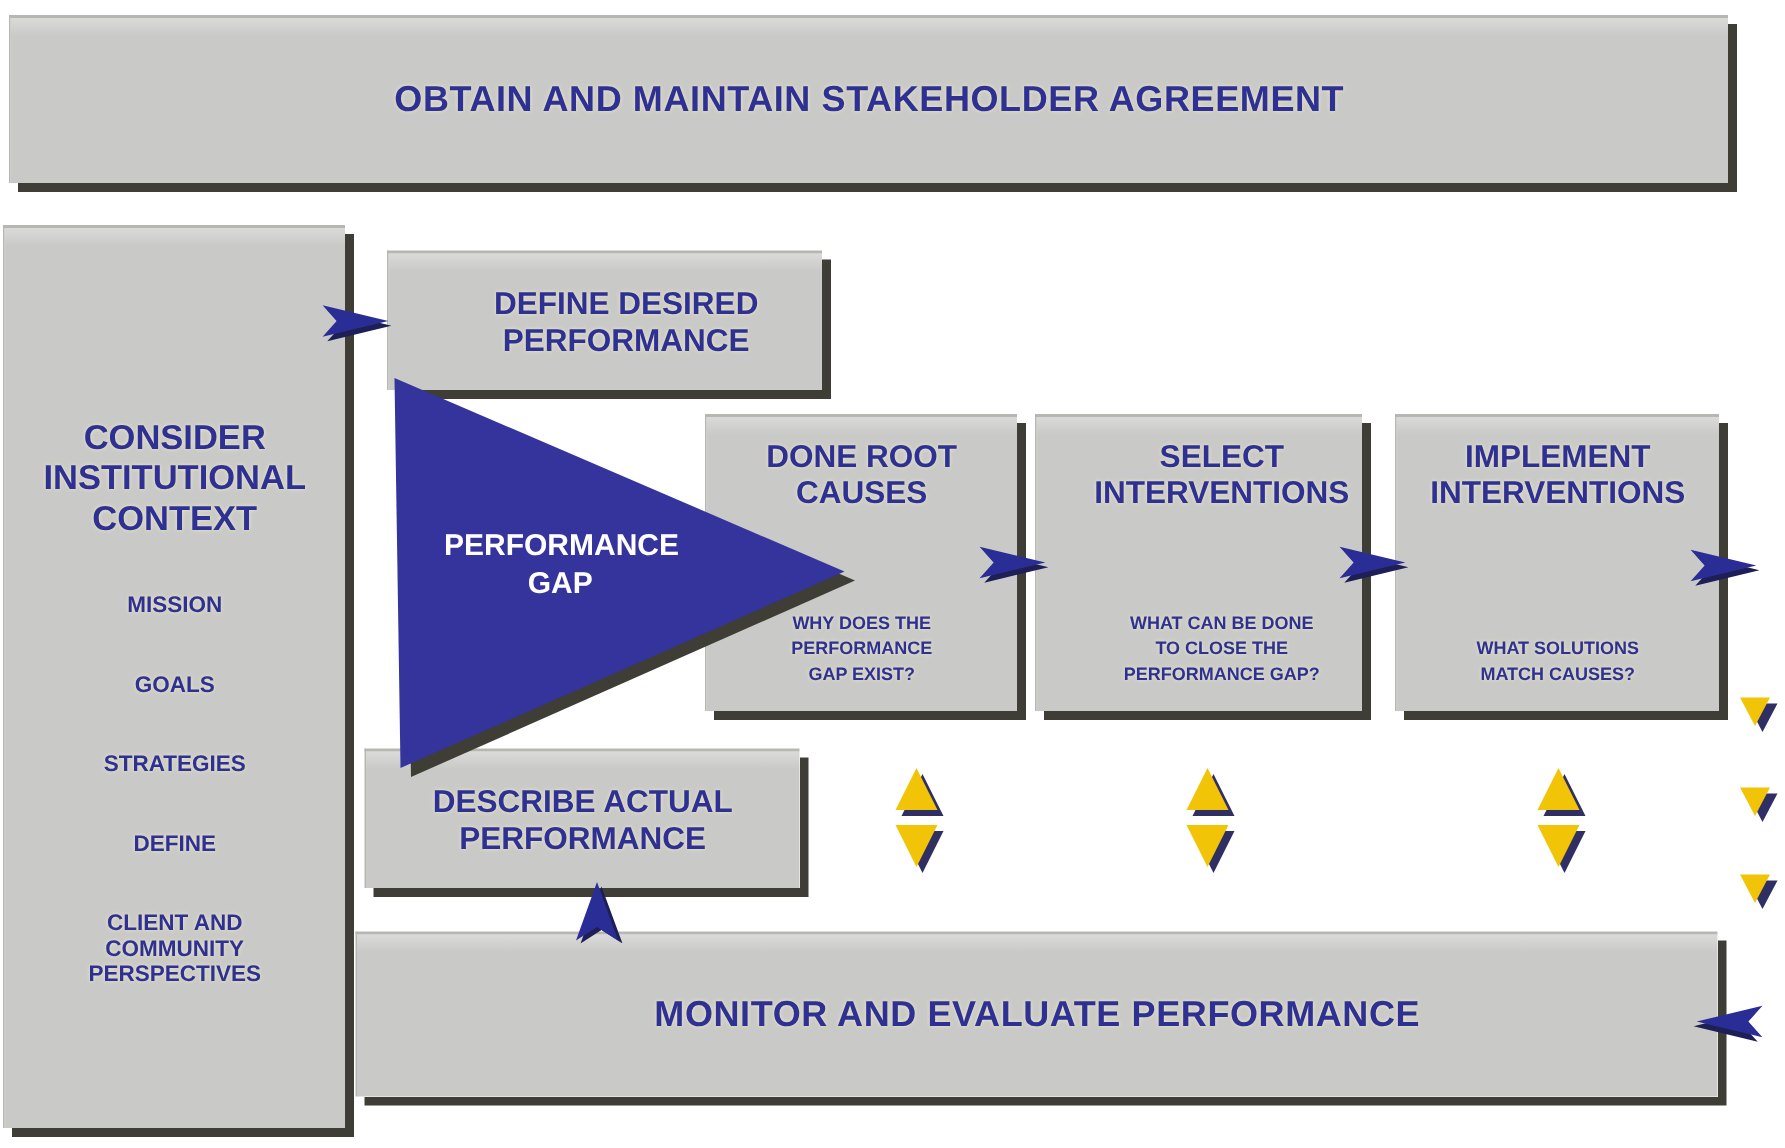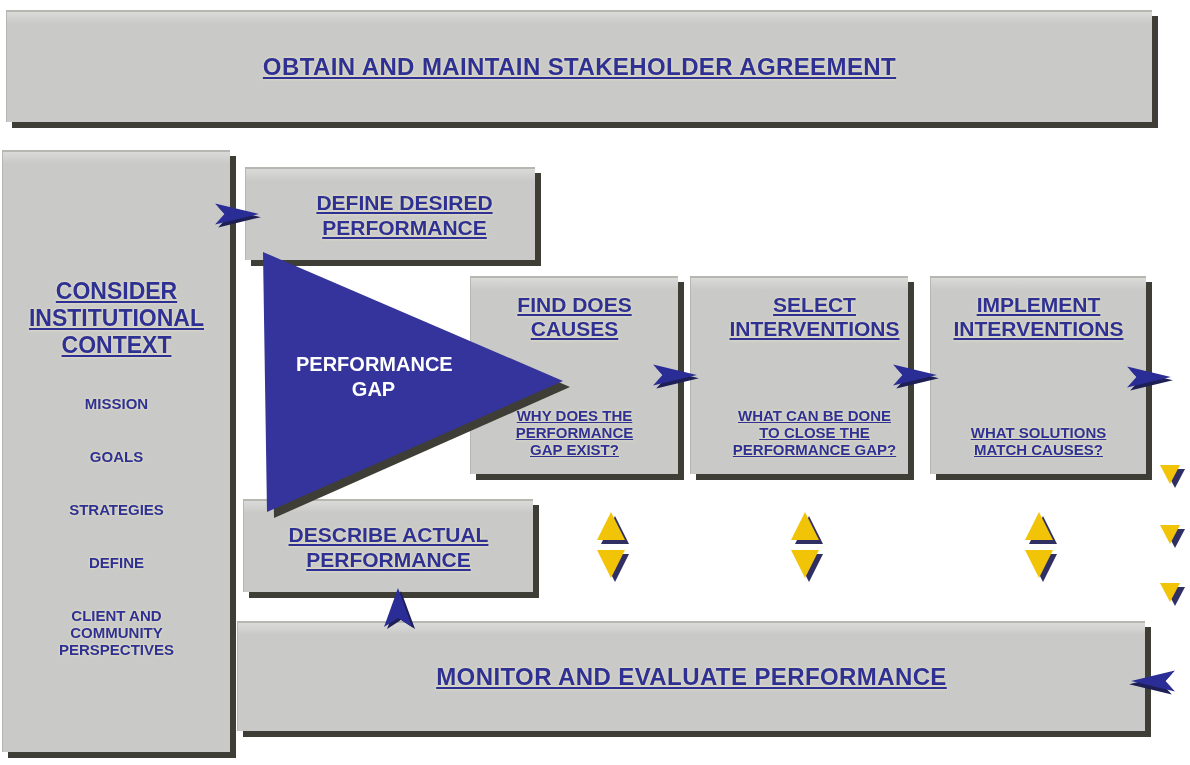--- a/index.html
+++ b/index.html
@@ -9,46 +9,46 @@
   }
   
   .panel{
     position:absolute;
     background:linear-gradient(180deg,#dadad8 0px,#c9c9c7 12px,#c9c9c7 100%);
     border-top:2px solid #b7b7b2;
     border-left:1px solid #b7b7b2;
     box-shadow:6px 6px 0 0 #3e3e36;
     box-sizing:border-box;
   }
-  .navy{color:#2e3193;font-weight:bold;text-shadow:0 0 3px rgba(246,240,200,0.85);text-decoration:underline;}
+  .navy{color:#2e3193;font-weight:bold;text-shadow:0 0 3px rgba(246,240,200,0.85);}
   .pre{white-space:pre-line;}
   .center{display:flex;align-items:center;justify-content:center;text-align:center;}
 
   .top-bar{left:6px;top:10px;width:1146px;height:112px;}
   .bottom-bar{left:237px;top:621px;width:908px;height:110px;}
   .bar-label{font-size:24px;letter-spacing:0.4px;}
 
   .sidebar{left:2px;top:150px;width:228px;height:602px;}
   .sidebar-title{margin-top:126px;font-size:23px;line-height:27px;text-align:center;}
   .sidebar-list{list-style:none;margin:36px 0 0 0;padding:0;display:flex;flex-direction:column;gap:36px;}
   .sidebar-list li{font-size:15px;line-height:17px;text-align:center;}
   .sidebar-item-label{display:inline-block;max-width:130px;}
 
   .small-box{width:290px;height:93px;}
-  .define-box{left:245px;top:167px;padding-left:28px;}
+  .define-box{left:258px;top:167px;padding-left:28px;}
   .describe-box{left:243px;top:499px;}
   .small-box .box-title{font-size:21px;line-height:25px;}
 
   .step-box{top:276px;height:198px;display:flex;flex-direction:column;justify-content:space-between;
             align-items:center;padding:15px 6px 16px 6px;}
   .find-box{left:470px;width:208px;}
   .select-box{left:690px;width:218px;padding-left:36px;}
   .implement-box{left:930px;width:216px;}
   .step-title{font-size:21px;line-height:24px;text-align:center;}
-  .step-question{font-size:15px;line-height:17px;text-align:center;}
+  .step-question{font-size:12px;line-height:17px;text-align:center;}
 
   .gap-triangle{position:absolute;left:255px;top:246px;width:320px;height:276px;z-index:5;}
   .gap-label{position:absolute;left:296px;top:352px;width:155px;z-index:6;color:#ffffff;
              font-weight:bold;font-size:20px;line-height:25px;text-align:center;}
 
   .icon{position:absolute;z-index:7;}
   .blue{fill:#2b2d96;}
   .blue-shadow{fill:#1d1f55;}
   .gold{fill:#f2c407;}
   .gold-shadow{fill:#2f2f63;}
@@ -81,21 +81,21 @@
     <span class="navy box-title pre">DEFINE DESIRED
 PERFORMANCE</span>
   </div>
 
   <div class="panel small-box describe-box center">
     <span class="navy box-title pre">DESCRIBE ACTUAL
 PERFORMANCE</span>
   </div>
 
   <div class="panel step-box find-box">
-    <span class="navy step-title pre">FIND DOES
+    <span class="navy step-title pre">DONE ROOT
 CAUSES</span>
     <span class="navy step-question pre">WHY DOES THE
 PERFORMANCE
 GAP EXIST?</span>
   </div>
 
   <div class="panel step-box select-box">
     <span class="navy step-title pre">SELECT
 INTERVENTIONS</span>
     <span class="navy step-question pre">WHAT CAN BE DONE

